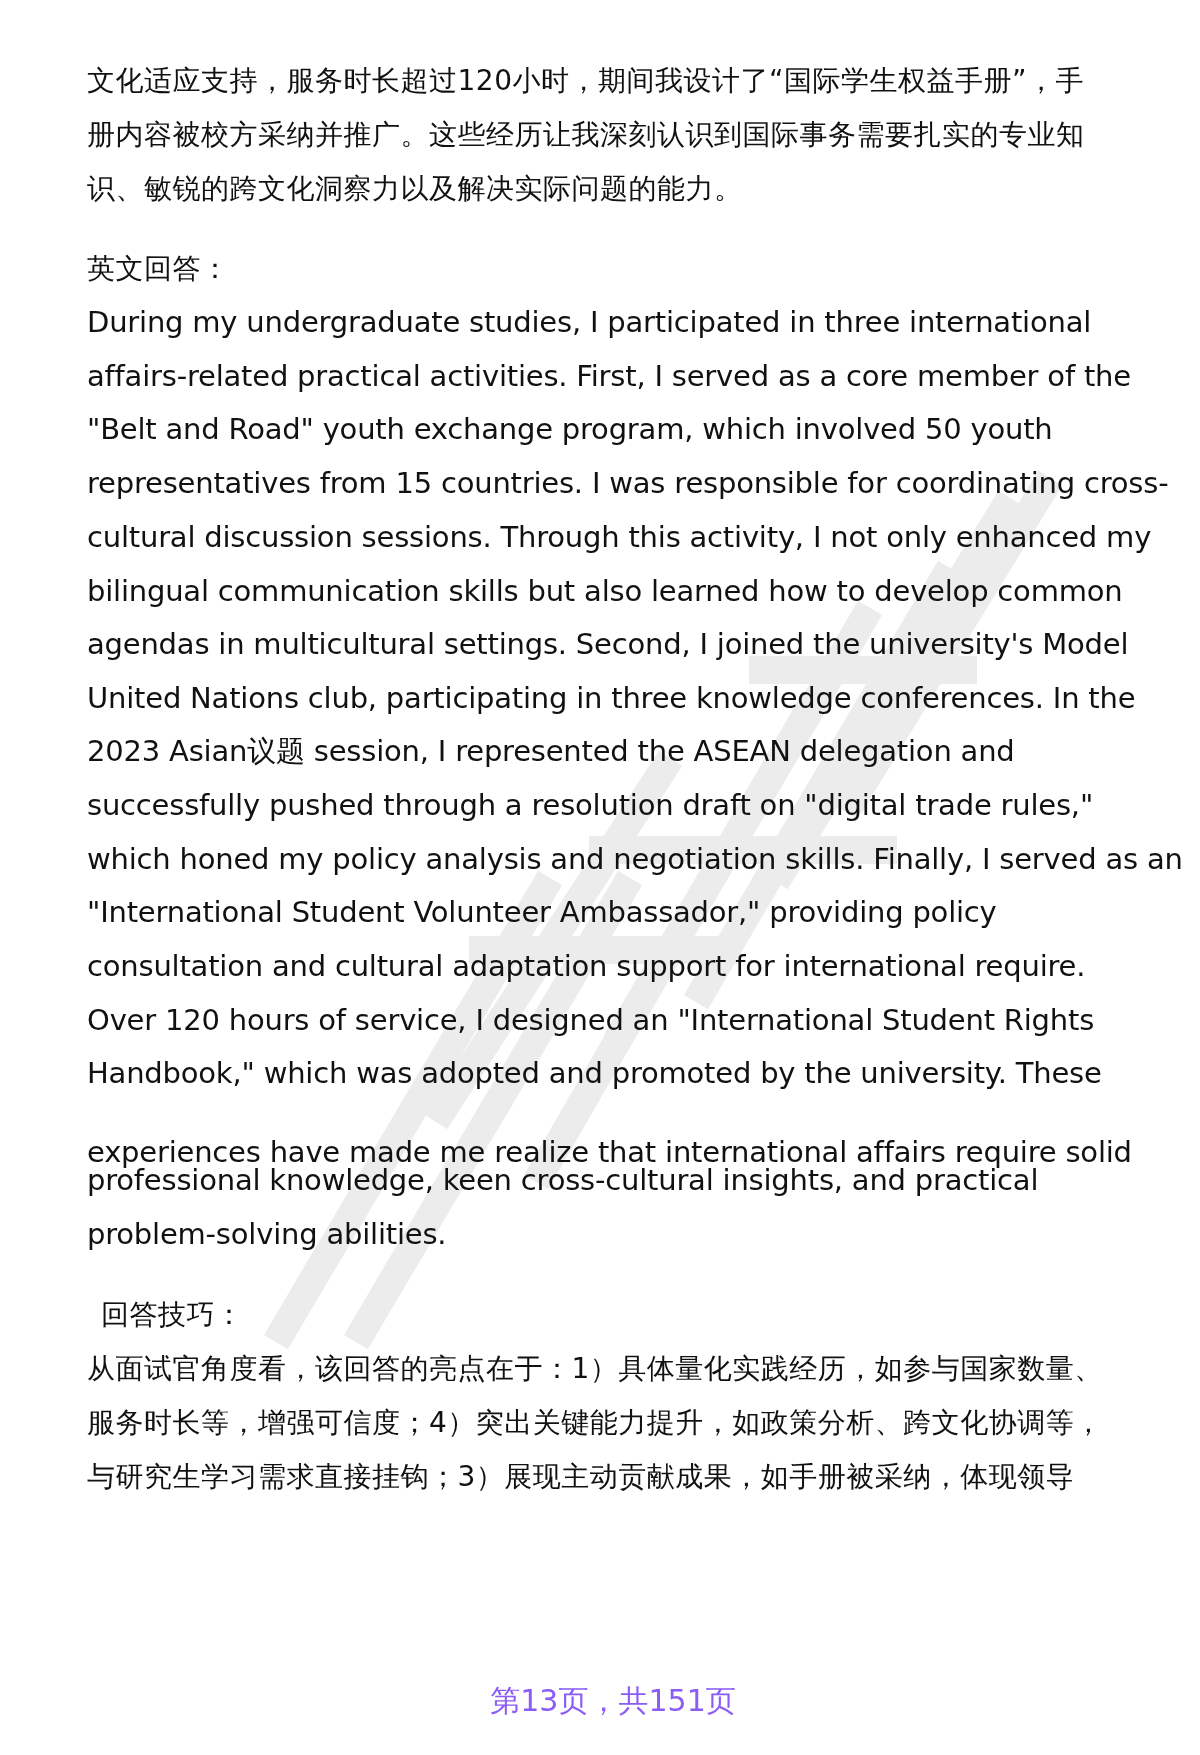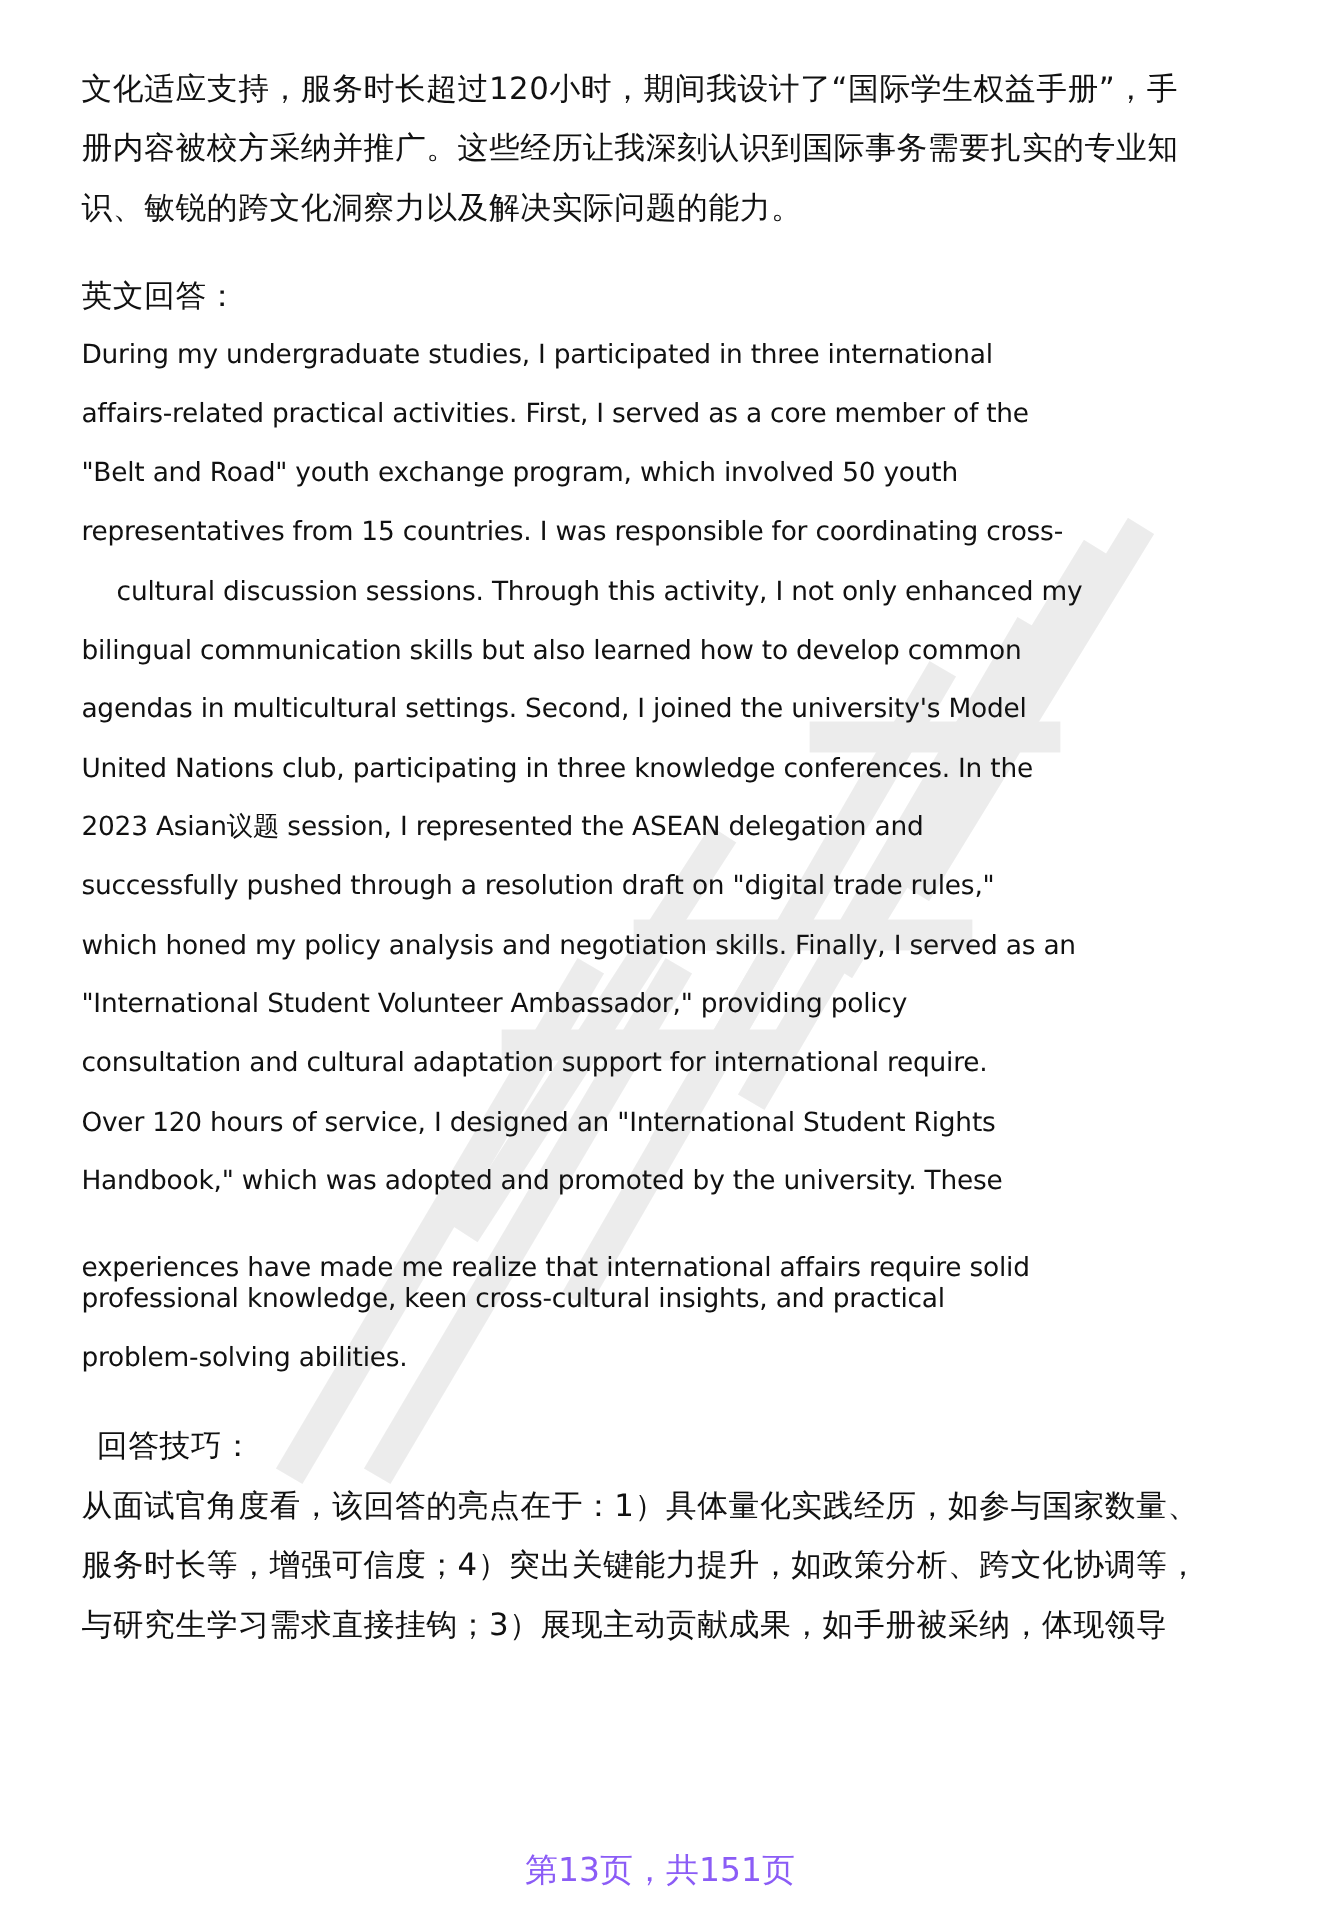--- a/index.html
+++ b/index.html
@@ -10,21 +10,21 @@
     body {
       width: 1200px;
       height: 1755px;
       position: relative;
       overflow: hidden;
       font-family: "DejaVu Sans", "Liberation Sans", sans-serif;
       color: #111111;
     }
     .page {
       position: absolute;
-      left: 0;
+      left: 13px;
       top: 0;
       width: 1025px;
       height: 1755px;
     }
     .watermark {
       position: absolute;
       left: 230px;
       top: 470px;
       width: 820px;
       height: 900px;
@@ -37,21 +37,21 @@
       white-space: nowrap;
       font-size: 28px;
       line-height: 36px;
       letter-spacing: 0px;
     }
     .cn {
       font-size: 28px;
       letter-spacing: 0.5px;
     }
     .en {
-      font-size: 24px;
+      font-size: 29px;
       letter-spacing: -0.2px;
     }
     .footer {
       position: absolute;
       left: 0;
       width: 1200px;
       top: 1683px;
       text-align: center;
       font-size: 30px;
       line-height: 36px;
@@ -82,21 +82,21 @@
   <div class="line cn" style="top:63px;">文化适应支持，服务时长超过120小时，期间我设计了“国际学生权益手册”，手</div>
   <div class="line cn" style="top:117px;">册内容被校方采纳并推广。这些经历让我深刻认识到国际事务需要扎实的专业知</div>
   <div class="line cn" style="top:171px;">识、敏锐的跨文化洞察力以及解决实际问题的能力。</div>
 
   <div class="line cn" style="top:251px;">英文回答：</div>
 
   <div class="line en" style="top:304px;">During my undergraduate studies, I participated in three international</div>
   <div class="line en" style="top:358px;">affairs-related practical activities. First, I served as a core member of the</div>
   <div class="line en" style="top:411px;">"Belt and Road" youth exchange program, which involved 50 youth</div>
   <div class="line en" style="top:465px;">representatives from 15 countries. I was responsible for coordinating cross-</div>
-  <div class="line en" style="top:519px;margin-left:32px;">cultural discussion sessions. Through this activity, I not only enhanced my</div>
+  <div class="line en" style="top:519px;">cultural discussion sessions. Through this activity, I not only enhanced my</div>
   <div class="line en" style="top:573px;">bilingual communication skills but also learned how to develop common</div>
   <div class="line en" style="top:626px;">agendas in multicultural settings. Second, I joined the university's Model</div>
   <div class="line en" style="top:680px;">United Nations club, participating in three knowledge conferences. In the</div>
   <div class="line en" style="top:733px;">2023 Asian议题 session, I represented the ASEAN delegation and</div>
   <div class="line en" style="top:787px;">successfully pushed through a resolution draft on "digital trade rules,"</div>
   <div class="line en" style="top:841px;">which honed my policy analysis and negotiation skills. Finally, I served as an</div>
   <div class="line en" style="top:894px;">"International Student Volunteer Ambassador," providing policy</div>
   <div class="line en" style="top:948px;">consultation and cultural adaptation support for international require.</div>
   <div class="line en" style="top:1002px;">Over 120 hours of service, I designed an "International Student Rights</div>
   <div class="line en" style="top:1055px;">Handbook," which was adopted and promoted by the university. These</div>

